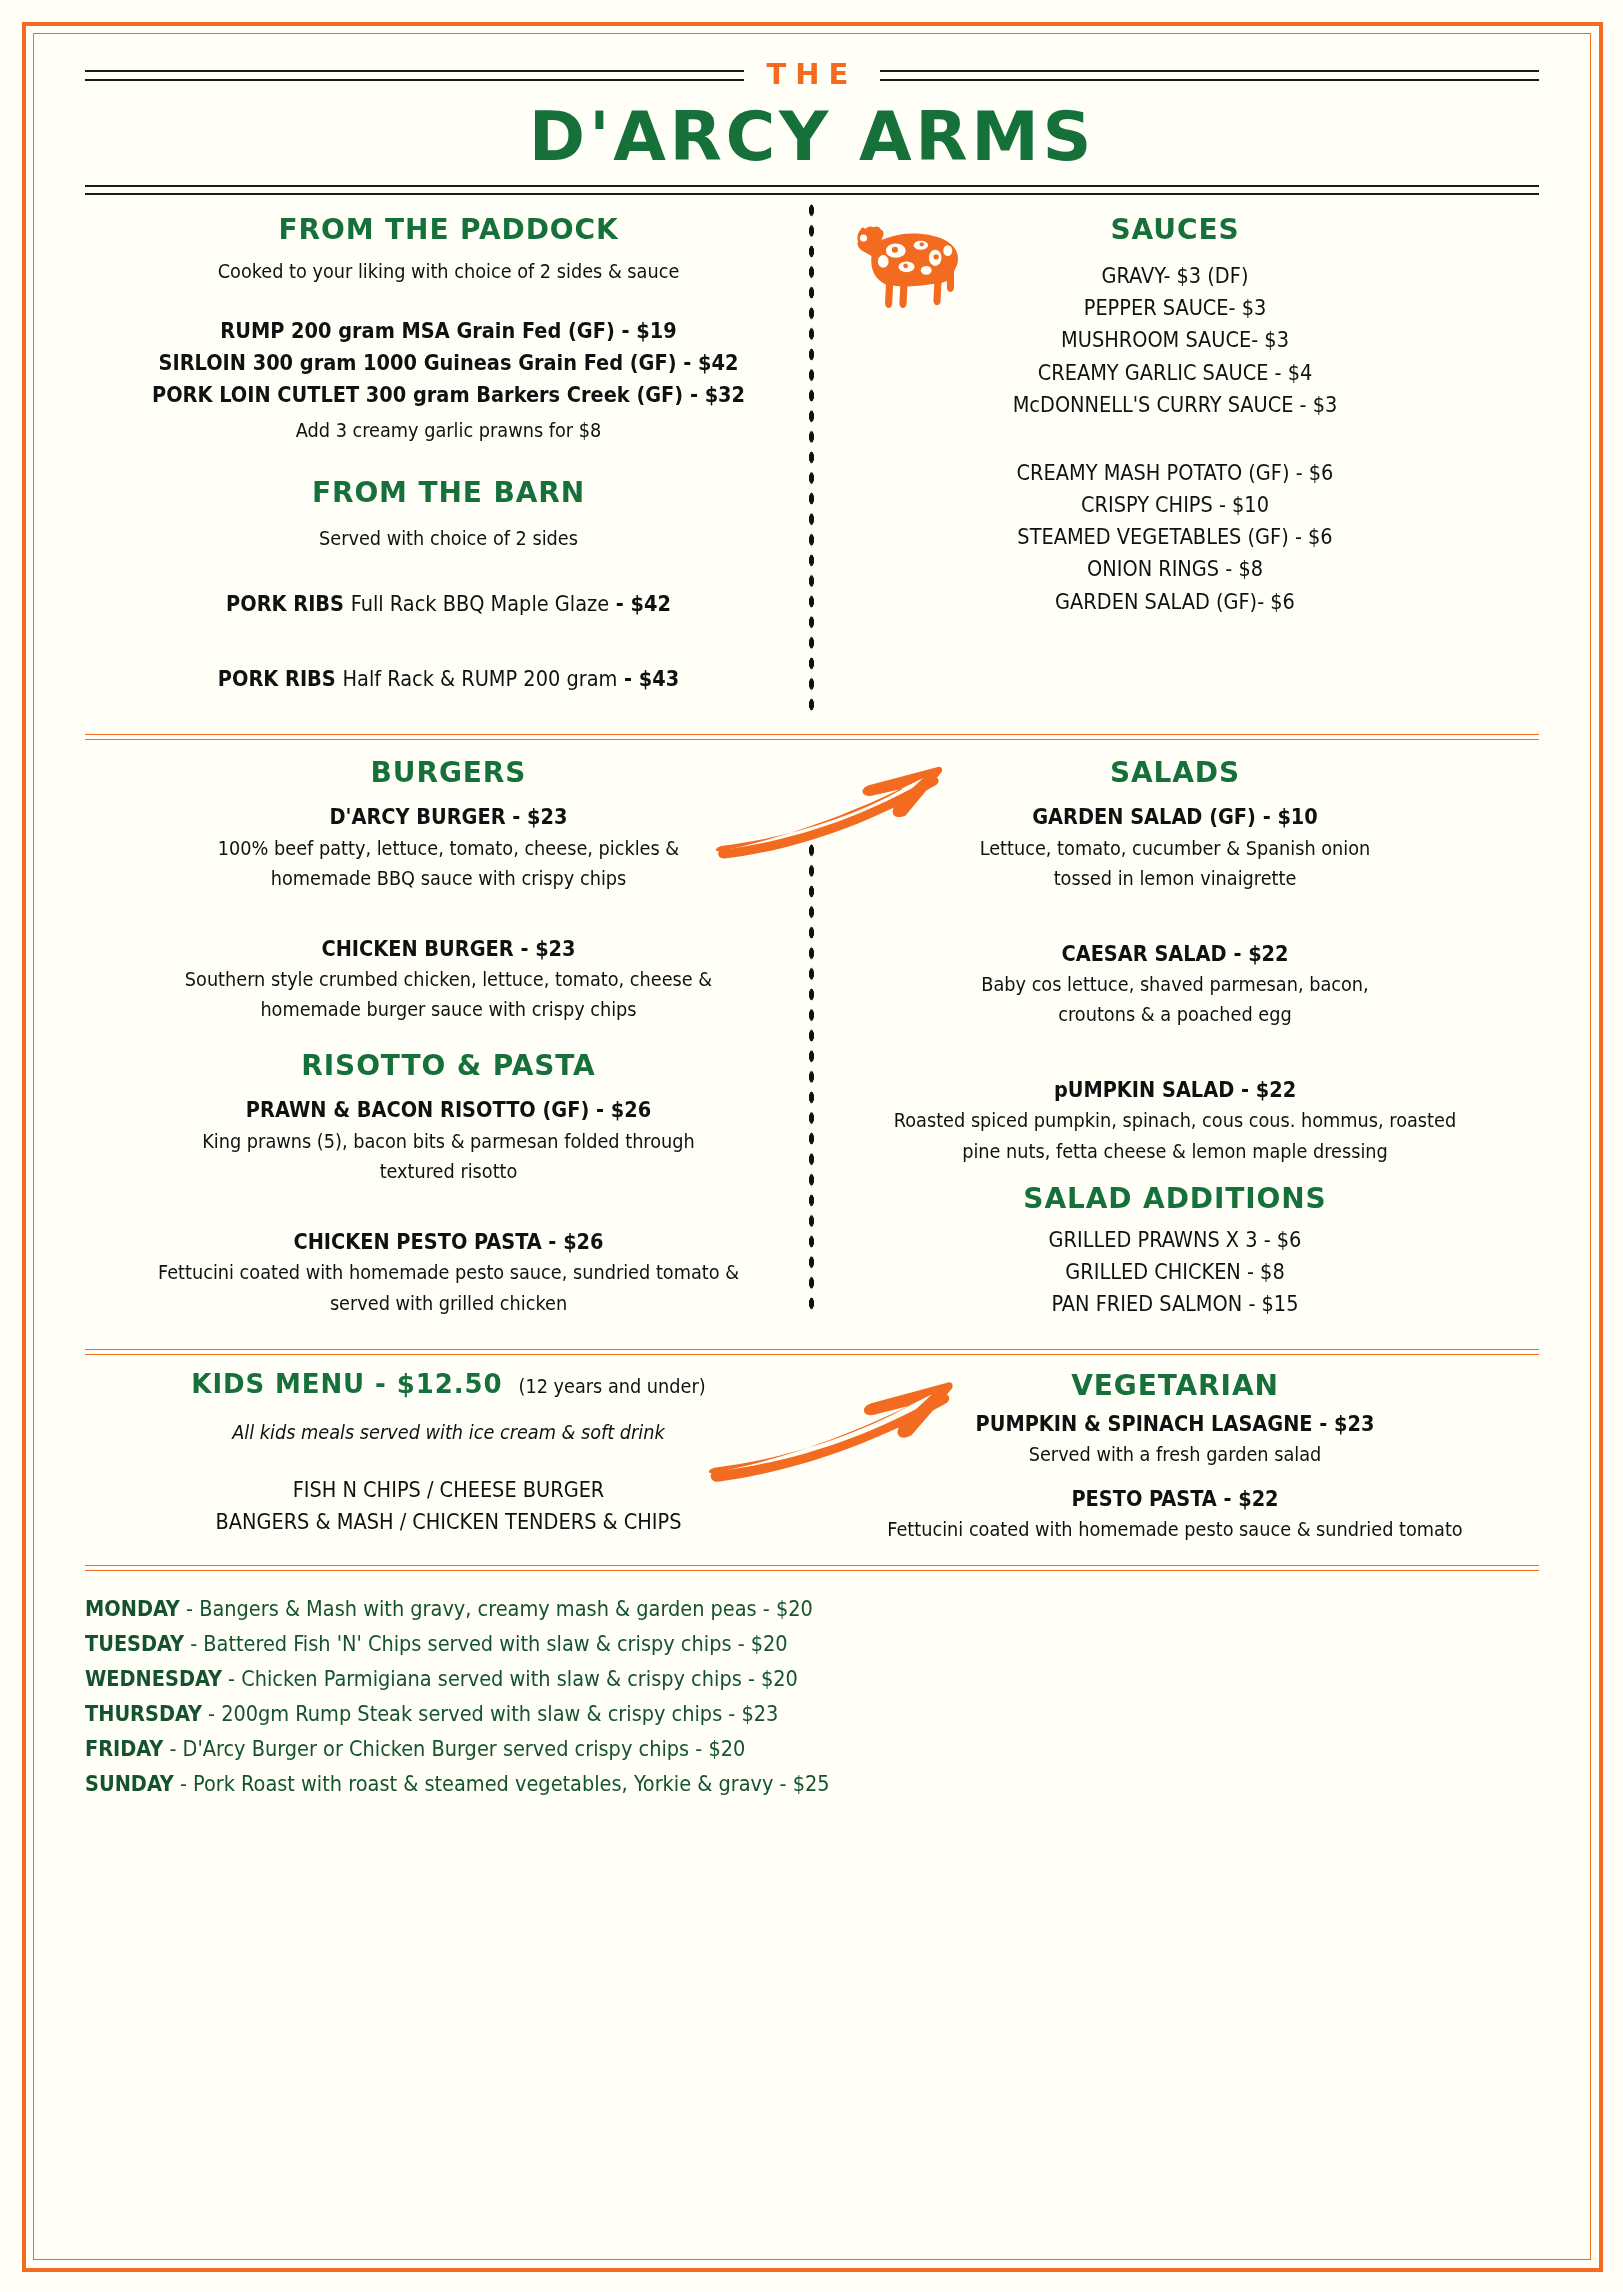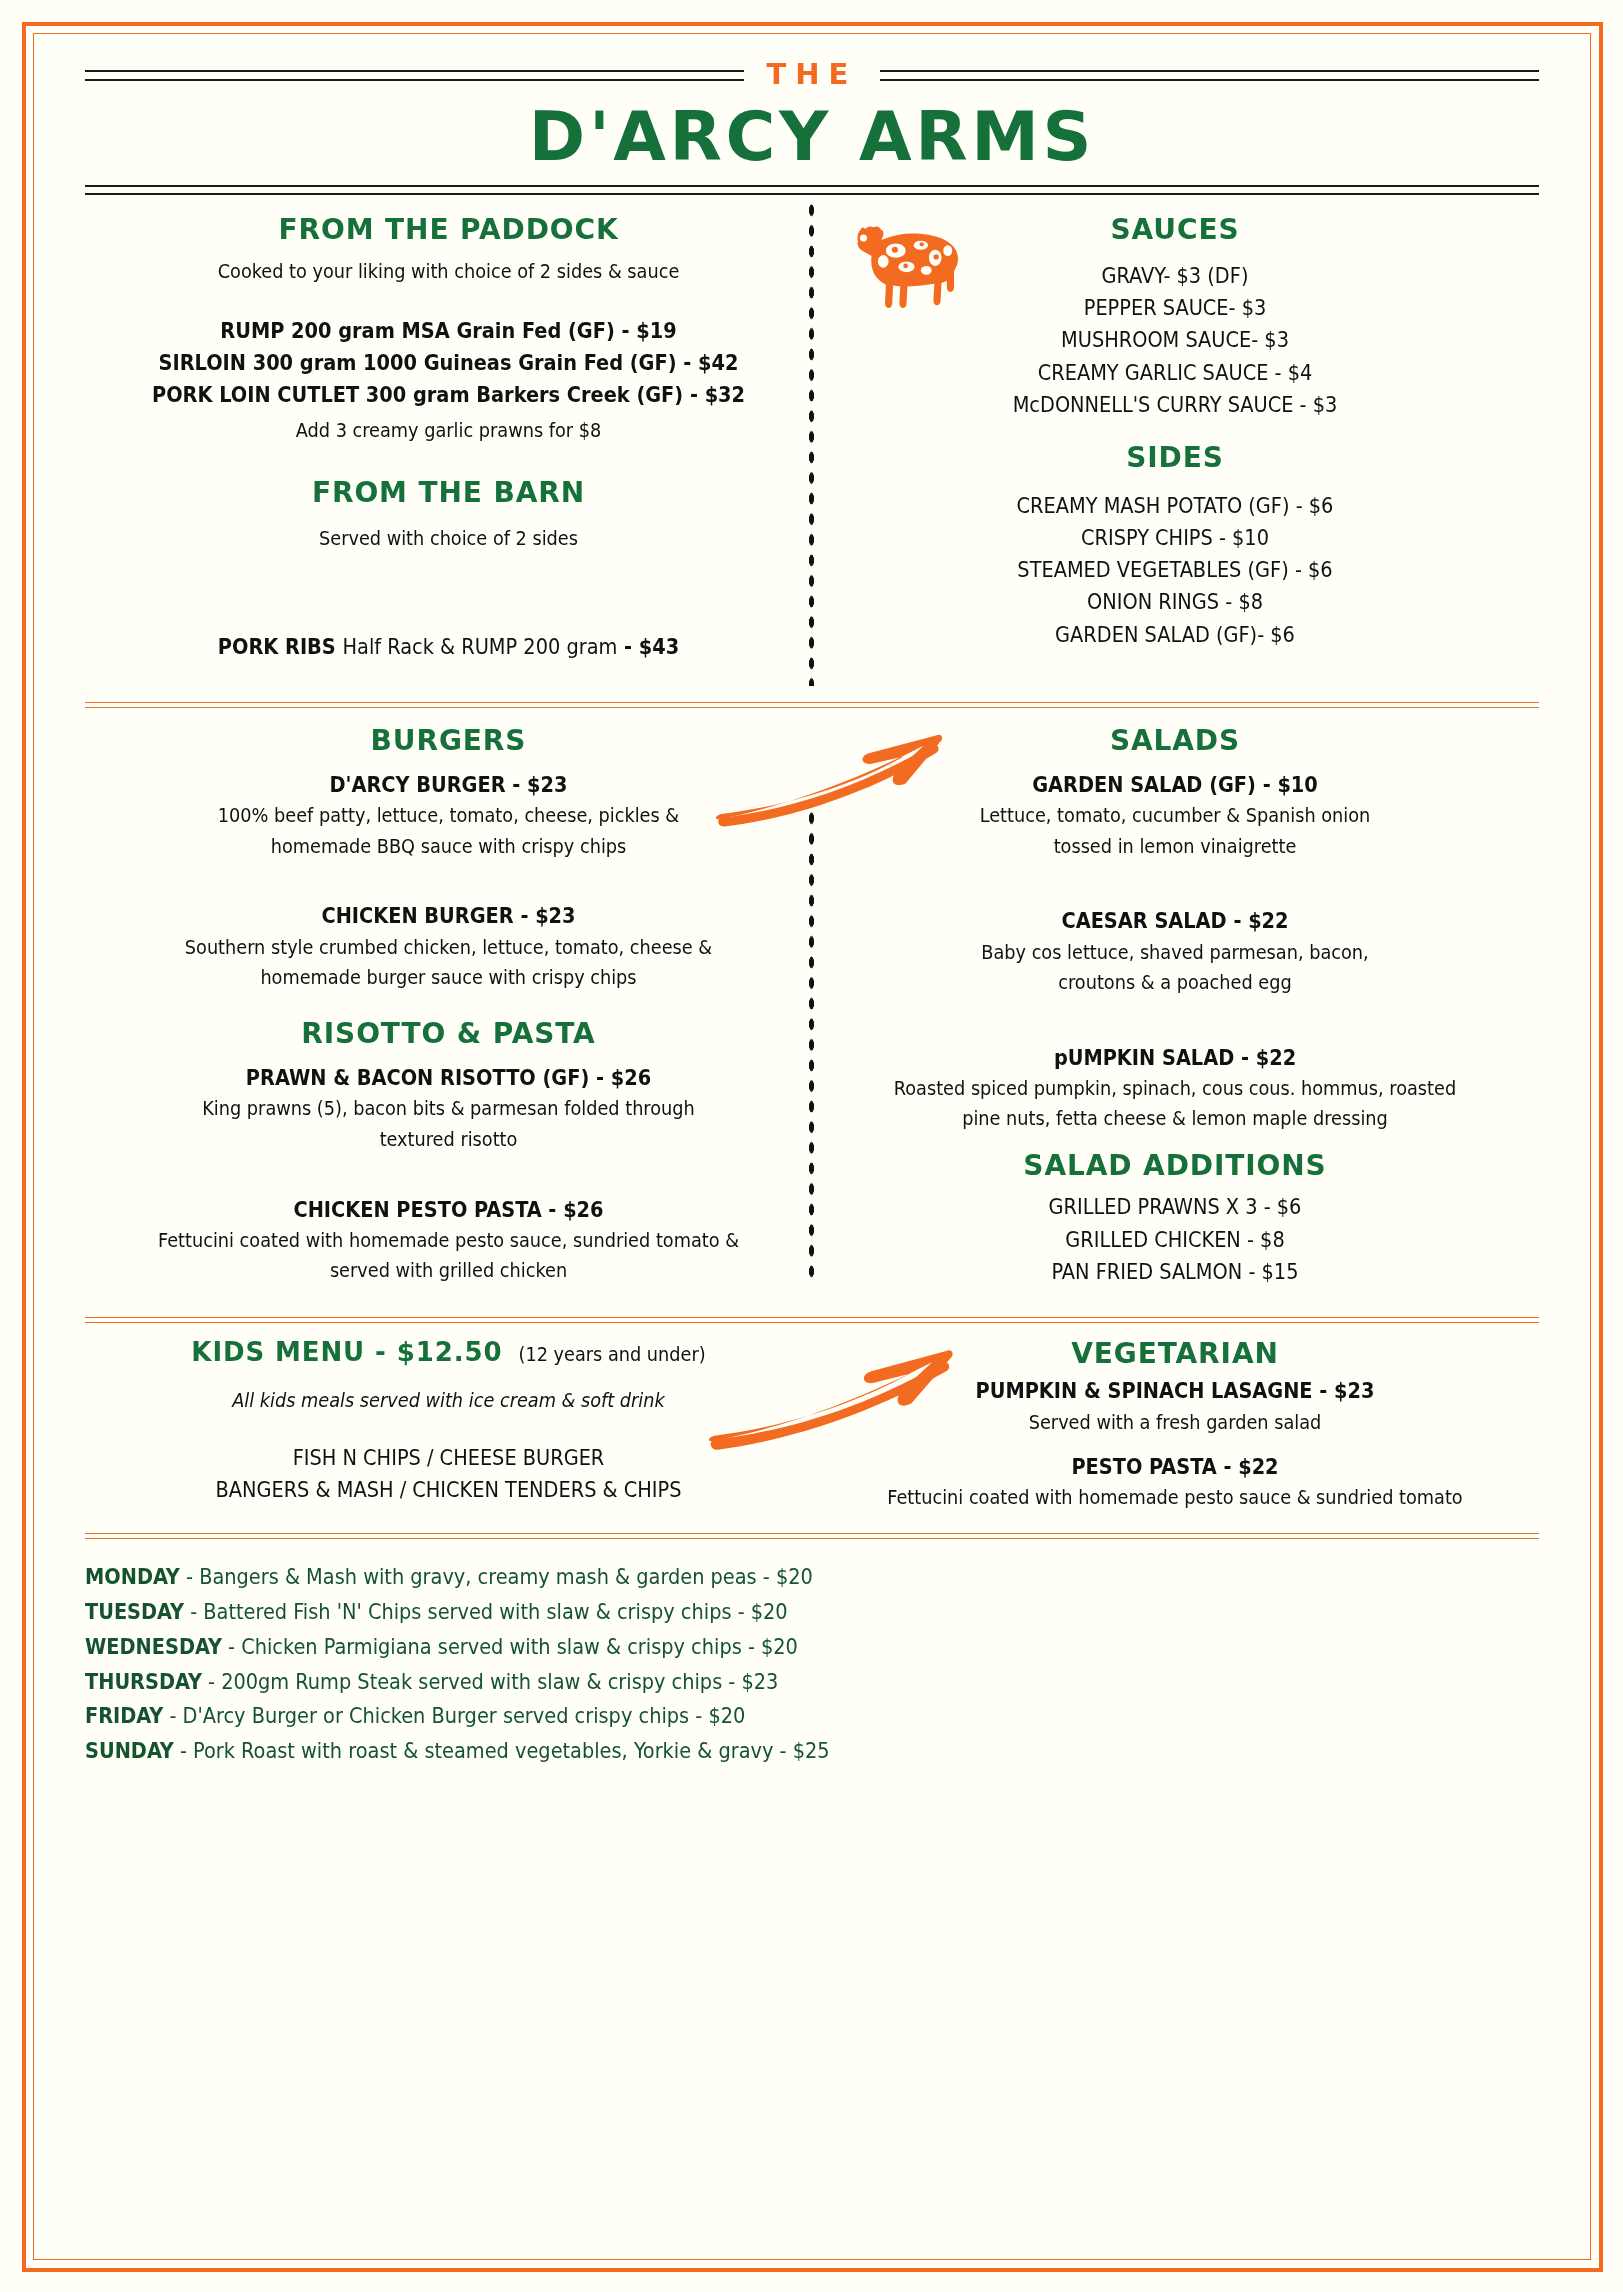--- a/index.html
+++ b/index.html
@@ -116,40 +116,44 @@
         <div class="item">RUMP 200 gram MSA Grain Fed  (GF) - $19</div>
         <div class="item">SIRLOIN 300 gram 1000 Guineas Grain Fed (GF) - $42</div>
         <div class="item">PORK LOIN CUTLET 300 gram Barkers Creek (GF) - $32</div>
         <div class="note" style="margin-top:7.2px;">Add 3 creamy garlic prawns for $8</div>
 
         <div style="height:34px;"></div>
         <div class="sec">FROM THE BARN</div>
         <div class="note" style="margin-top:18px;">Served with choice of 2 sides</div>
 
         <div style="height:38px;"></div>
+        <div class="item">
+          <span class="lead">PORK RIBS</span>
+          <span class="thin">Full Rack BBQ Maple Glaze</span>
+          <span class="lead">- $42</span>
+        </div>
         <div style="height:43px;"></div>
         <div class="item">
           <span class="lead">PORK RIBS</span>
           <span class="thin">Half Rack &amp; RUMP 200 gram</span>
           <span class="lead">- $43</span>
         </div>
         <div style="height:23px;"></div>
       </div>
 
       <div class="col col-r">
         <div class="sec">SAUCES</div>
         <div style="height:14.3px;"></div>
         <div class="line">GRAVY- $3 (DF)</div>
         <div class="line">PEPPER SAUCE- $3</div>
         <div class="line">MUSHROOM SAUCE- $3</div>
         <div class="line">CREAMY GARLIC SAUCE - $4</div>
         <div class="line">McDONNELL'S CURRY SAUCE - $3</div>
 
         <div style="height:19.7px;"></div>
-        <div class="sec">SIDES</div>
         <div style="height:16px;"></div>
         <div class="line">CREAMY MASH POTATO (GF) - $6</div>
         <div class="line">CRISPY CHIPS - $10</div>
         <div class="line">STEAMED VEGETABLES (GF) - $6</div>
         <div class="line">ONION RINGS - $8</div>
         <div class="line">GARDEN SALAD (GF)- $6</div>
       </div>
     </div>
 
     <div class="band-rule" style="margin-top:16px;"></div>

